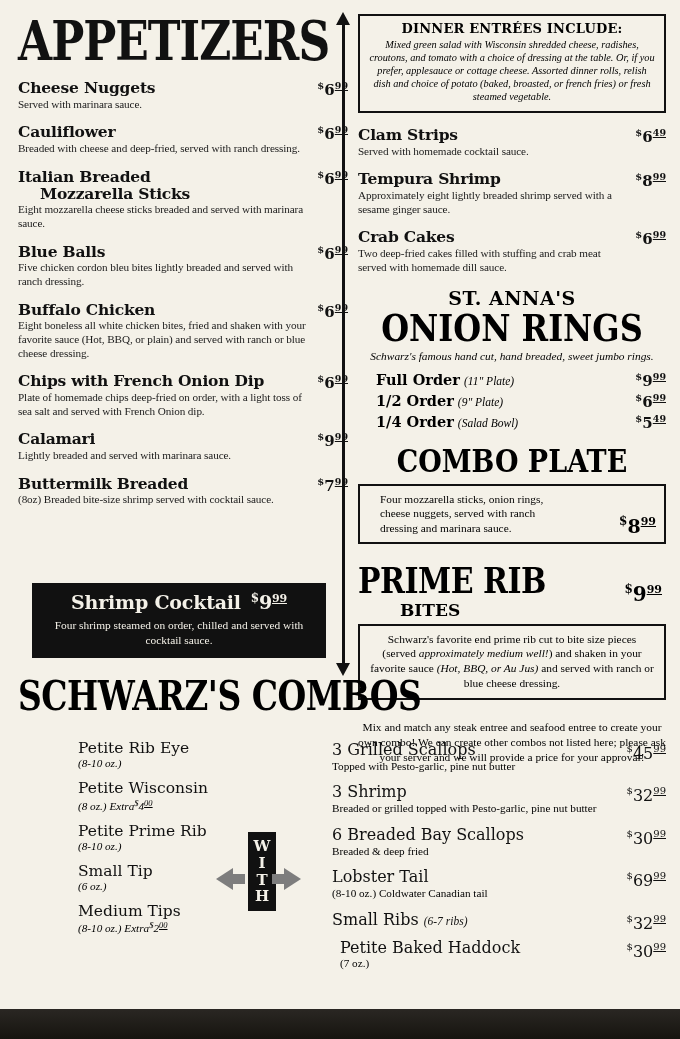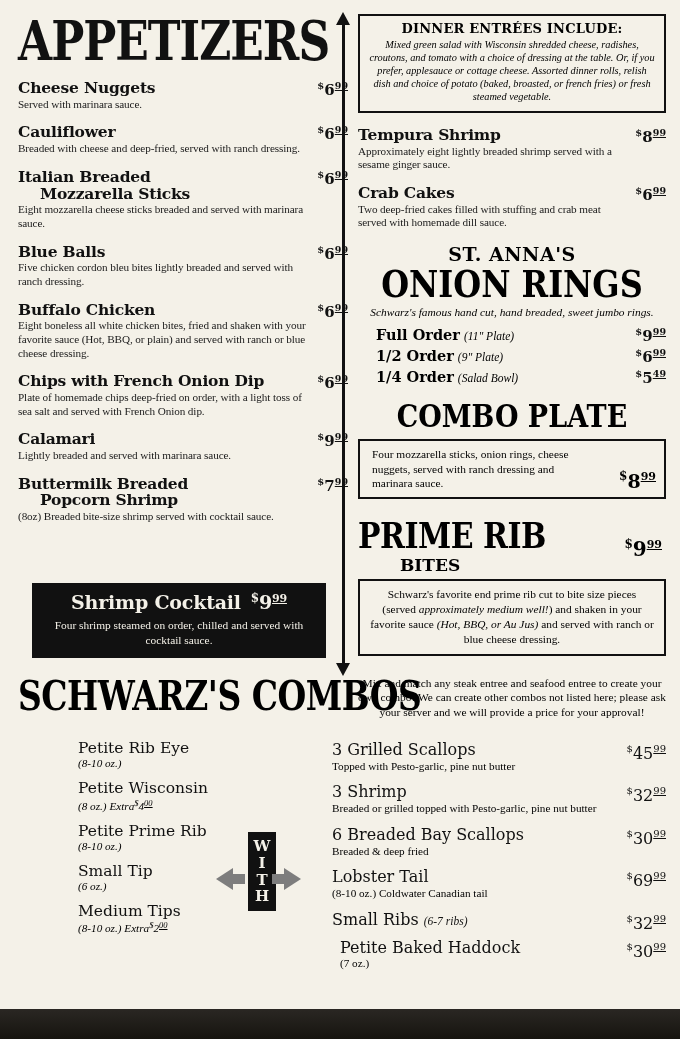--- a/index.html
+++ b/index.html
@@ -201,21 +201,21 @@
     font-weight: bold;
     font-size: 27px;
     text-align: center;
     letter-spacing: 0px;
     transform: scaleY(1.15);
     transform-origin: center top;
     margin: 12px 0 10px 0;
   }
   .combo-box {
     border: 2px solid #111;
-    padding: 6px 12px;
+    padding: 6px 20px;
     position: relative;
     min-height: 44px;
   }
   .combo-text {
     font-family: "Liberation Serif", serif;
     font-size: 11.4px;
     line-height: 1.28;
     width: 72%;
   }
   .combo-price {
@@ -479,41 +479,45 @@
 
       <div class="item">
         <div class="item-name">Calamari</div>
         <div class="item-desc">Lightly breaded and served with marinara sauce.</div>
         <div class="price"><span class="dollar">$</span><span>9</span><span class="cents">99</span></div>
       </div>
 
       <div class="item">
         <div class="item-name">
           <span>Buttermilk Breaded</span>
-          <span class="sub2">Popcorn Shrimp</span>
         </div>
         <div class="item-desc">(8oz) Breaded bite-size shrimp served with cocktail sauce.</div>
         <div class="price"><span class="dollar">$</span><span>7</span><span class="cents">99</span></div>
       </div>
     </div>
 
     <div class="shrimp-box">
       <div class="shrimp-title">
         <span>Shrimp Cocktail</span><span class="price-inline"><span class="dollar">$</span><span>9</span><span class="cents">99</span></span>
       </div>
       <div class="shrimp-desc">Four shrimp steamed on order, chilled and served with cocktail sauce.</div>
     </div>
 
     <div class="col-right">
 
       <div class="entrees-box">
         <div class="entrees-title">DINNER ENTRÉES INCLUDE:</div>
         <div class="entrees-body">Mixed green salad with Wisconsin shredded cheese, radishes, croutons, and tomato with a choice of dressing at the table. Or, if you prefer, applesauce or cottage cheese. Assorted dinner rolls, relish dish and choice of potato (baked, broasted, or french fries) or fresh steamed vegetable.</div>
       </div>
 
+      <div class="item">
+        <div class="item-name">Clam Strips</div>
+        <div class="item-desc">Served with homemade cocktail sauce.</div>
+        <div class="price"><span class="dollar">$</span><span>6</span><span class="cents">49</span></div>
+      </div>
 
       <div class="item">
         <div class="item-name">Tempura Shrimp</div>
         <div class="item-desc">Approximately eight lightly breaded shrimp served with a sesame ginger sauce.</div>
         <div class="price"><span class="dollar">$</span><span>8</span><span class="cents">99</span></div>
       </div>
 
       <div class="item">
         <div class="item-name">Crab Cakes</div>
         <div class="item-desc">Two deep-fried cakes filled with stuffing and crab meat served with homemade dill sauce.</div>

